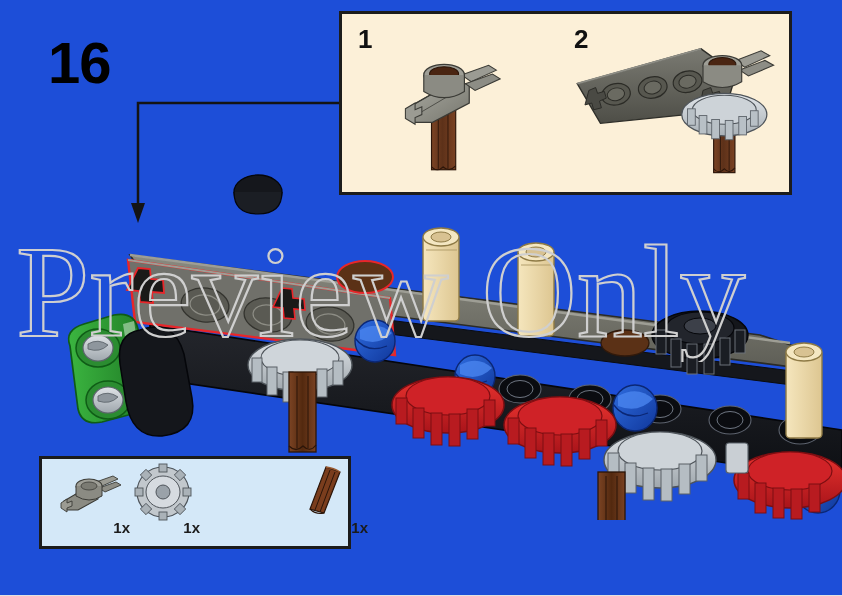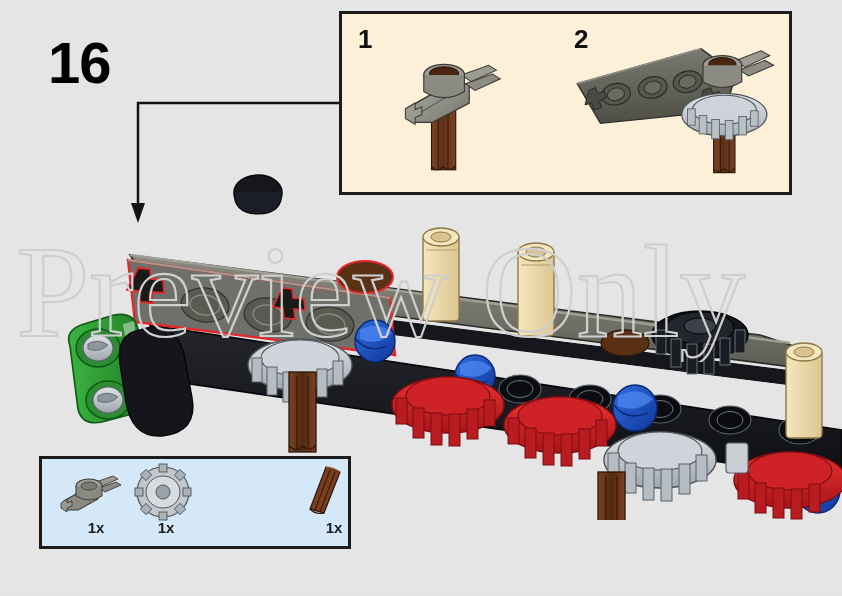--- a/index.html
+++ b/index.html
@@ -7,21 +7,21 @@
     padding: 0;
     background: #ffffff;
   }
   body {
     font-family: "Liberation Sans", sans-serif;
   }
   #page {
     position: relative;
     width: 842px;
     height: 596px;
-    background: #e5e5e5;
+    background: #1d4ed8;
     overflow: hidden;
     border-bottom: 1px solid #e2e2e2;
     box-sizing: border-box;
   }
 
   
   .step-number {
     position: absolute;
     left: 48px;
     top: 34px;
@@ -94,21 +94,21 @@
   .part-art {
     position: absolute;
     left: 0; top: 0;
     width: 74px; height: 58px;
   }
   .part-qty {
     position: absolute;
     left: 0;
     top: 56px;
     width: 74px;
-    text-align: center;
+    text-align: right;
     padding-left: 6px;
     box-sizing: border-box;
     font-size: 15px;
     font-weight: bold;
     color: #1b1b1b;
   }
 
   
   .assembly {
     position: absolute;

